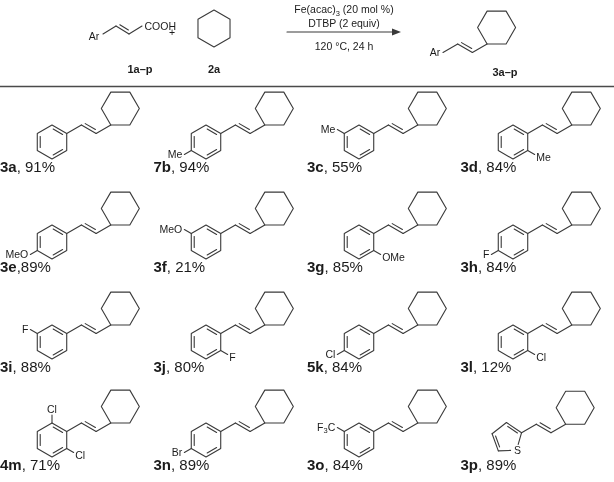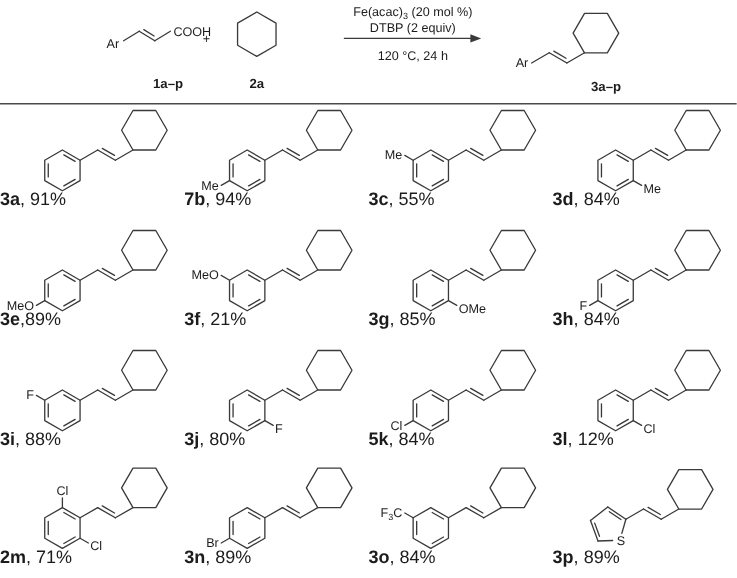--- a/index.html
+++ b/index.html
@@ -249,21 +249,21 @@
         <line x1="66.72" y1="45.50" x2="81.42" y2="37.00" class="bd"></line>
         <line x1="81.42" y1="37.00" x2="96.12" y2="45.50" class="bd"></line>
         <line x1="96.12" y1="45.50" x2="110.82" y2="37.00" class="bd"></line>
         <line x1="85.23" y1="35.62" x2="95.42" y2="41.51" class="bd"></line>
         <polygon points="139.32,20.55 129.82,4.10 110.82,4.10 101.32,20.55 110.82,37.00 129.82,37.00" class="rg"></polygon>
         <line x1="52.00" y1="37.00" x2="52.00" y2="29.00" class="bd"></line>
         <text x="52.0" y="26.5" text-anchor="middle"><tspan dy="0">Cl</tspan></text>
         <line x1="66.72" y1="62.50" x2="73.65" y2="66.50" class="bd"></line>
         <text x="75.2" y="72.5" text-anchor="start"><tspan dy="0">Cl</tspan></text>
       </svg>
-      <div class="cap"><span class="b">2m</span><span>, </span><span>71%</span></div>
+      <div class="cap"><span class="b">4m</span><span>, </span><span>71%</span></div>
     </div>
   <div class="cell">
       <svg class="mol" viewBox="0 0 153 78">
         <polygon points="66.72,45.50 52.00,37.00 37.28,45.50 37.28,62.50 52.00,71.00 66.72,62.50" class="rg"></polygon>
         <line x1="62.60" y1="46.52" x2="53.18" y2="41.08" class="bd"></line>
         <line x1="40.22" y1="48.56" x2="40.22" y2="59.44" class="bd"></line>
         <line x1="53.18" y1="66.92" x2="62.60" y2="61.48" class="bd"></line>
         <line x1="66.72" y1="45.50" x2="81.42" y2="37.00" class="bd"></line>
         <line x1="81.42" y1="37.00" x2="96.12" y2="45.50" class="bd"></line>
         <line x1="96.12" y1="45.50" x2="110.82" y2="37.00" class="bd"></line>

